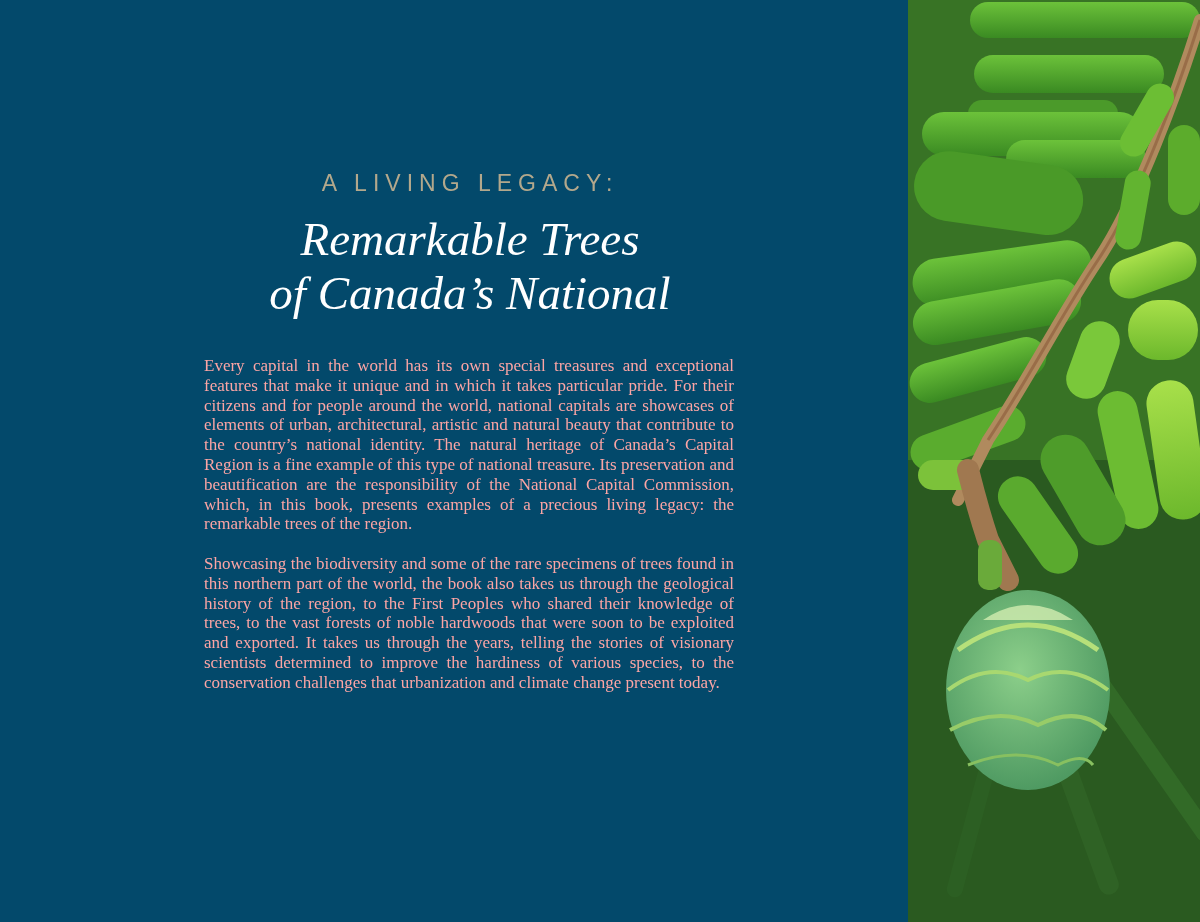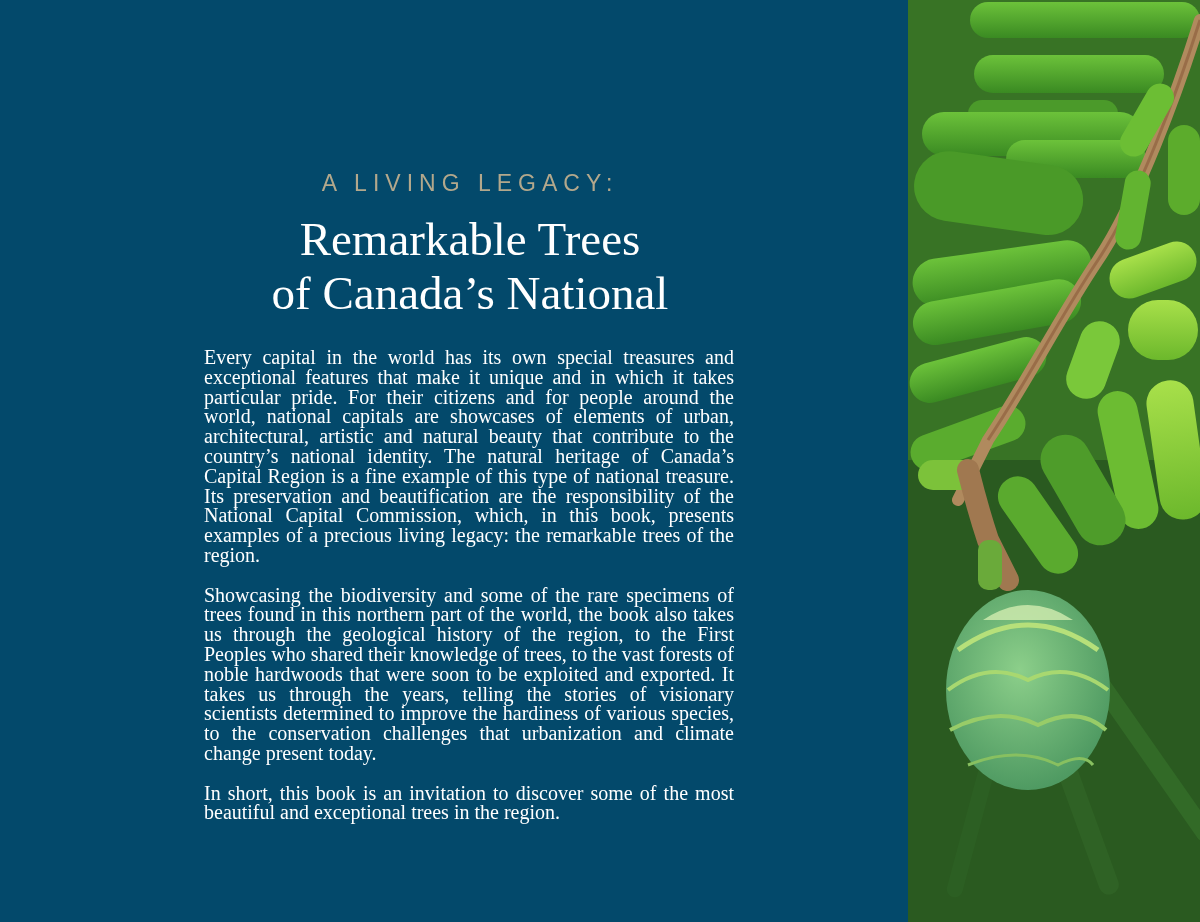--- a/index.html
+++ b/index.html
@@ -20,26 +20,27 @@
       font-size: 23px; letter-spacing: 6px;
       color: #b3a88c;
     }
     .title {
       position: absolute; left: 0; width: 940px; top: 212px;
       text-align: center;
       color: #ffffff;
       font-size: 47px; line-height: 54px;
       font-weight: normal;
       margin: 0;
+      font-style: italic;
     }
     .title span { display: block; }
     .body-text {
-      position: absolute; left: 204px; top: 348px; width: 530px;
-      color: #ffffff;
-      font-size: 20px; line-height: 19.8px;
+      position: absolute; left: 204px; top: 356px; width: 530px;
+      color: #fca5a5;
+      font-size: 17px; line-height: 19.8px;
     }
     .body-text p { margin: 0 0 19.8px 0; text-align: justify; }
     .photo {
       position: absolute; left: 908px; top: 0; width: 292px; height: 922px;
       overflow: hidden;
       background: radial-gradient(ellipse at 70% 85%, #2e5e24 0%, #1f4a1a 40%, #15381a 100%);
     }
     .photo svg { position: absolute; left: 0; top: 0; }
   </style>
 </head>
@@ -47,21 +48,20 @@
 
 <div class="page-left">
   <div class="kicker">A LIVING LEGACY:</div>
   <h1 class="title">
     <span>Remarkable Trees</span>
     <span>of Canada’s National</span>
   </h1>
   <div class="body-text">
     <p>Every capital in the world has its own special treasures and exceptional features that make it unique and in which it takes particular pride. For their citizens and for people around the world, national capitals are showcases of elements of urban, architectural, artistic and natural beauty that contribute to the country’s national identity. The natural heritage of Canada’s Capital Region is a fine example of this type of national treasure. Its preservation and beautification are the responsibility of the National Capital Commission, which, in this book, presents examples of a precious living legacy: the remarkable trees of the region.</p>
     <p>Showcasing the biodiversity and some of the rare specimens of trees found in this northern part of the world, the book also takes us through the geological history of the region, to the First Peoples who shared their knowledge of trees, to the vast forests of noble hardwoods that were soon to be exploited and exported. It takes us through the years, telling the stories of visionary scientists determined to improve the hardiness of various species, to the conservation challenges that urbanization and climate change present today.</p>
-    <p>In short, this book is an invitation to discover some of the most beautiful and exceptional trees in the region.</p>
   </div>
 </div>
 
 <div class="photo">
   <svg width="292" height="922" viewBox="0 0 292 922">
     <defs>
       <linearGradient id="needleG" x1="0" y1="0" x2="0" y2="1">
         <stop offset="0" stop-color="#6cc23a"></stop>
         <stop offset="1" stop-color="#3a8a22"></stop>
       </linearGradient>

